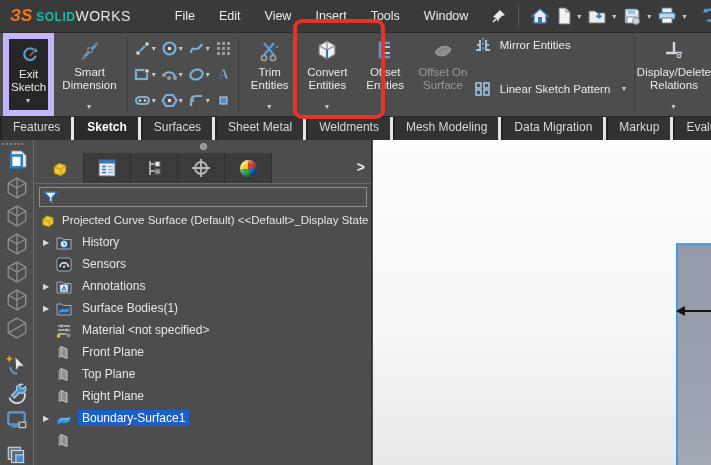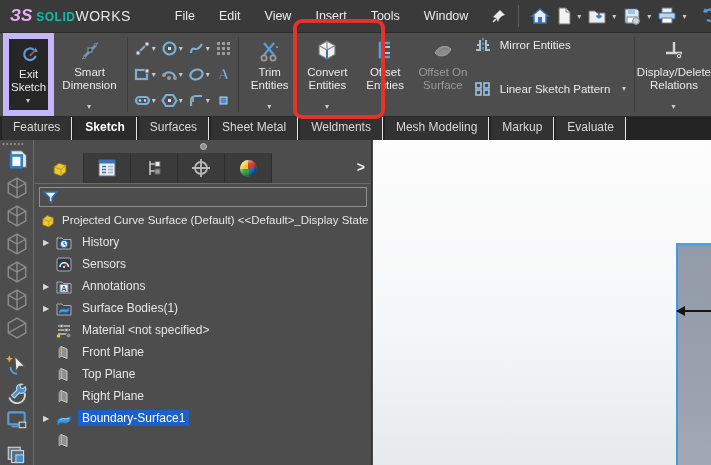--- a/index.html
+++ b/index.html
@@ -8,21 +8,21 @@
     position:relative; width:711px; height:465px; overflow:hidden;
     font-family:"Liberation Sans", sans-serif; color:#e6e6e6; background:#4d4d4d;
     -webkit-font-smoothing:antialiased;
   }
   svg { display:block; }
 
   
   .titlebar { position:absolute; left:0; top:0; width:711px; height:33px;
     background:#3a3a3a; display:flex; align-items:center; border-bottom:1px solid #2c2c2c; }
   .logo { display:flex; align-items:baseline; margin-left:10px; white-space:nowrap; }
-  .logo .mark { font-weight:bold; font-style:italic; font-size:17px; color:#f0abfc; margin-right:4px; }
+  .logo .mark { font-weight:bold; font-style:italic; font-size:17px; color:#f97316; margin-right:4px; }
   .logo .solid { font-weight:bold; font-size:12px; color:#14b8a6; letter-spacing:.5px; }
   .logo .works { font-weight:300; font-size:14px; color:#e5e5e5; letter-spacing:.5px; }
   .menus { display:flex; margin-left:32px; }
   .menu-item { font-size:12.5px; color:#ececec; padding:4px 12px; cursor:default; }
   .qa { display:flex; align-items:center; margin-left:8px; }
   .qa-sep { width:1px; height:22px; background:#5d5d5d; margin:0 8px; }
   .qa-btn { display:flex; align-items:center; padding:2px 3px; }
   .dd { font-size:8px; color:#c9c9c9; margin:0 3px 0 2px; }
 
   
@@ -44,21 +44,21 @@
   .mirror-stack { display:flex; flex-direction:column; justify-content:center; width:172px; }
   .mrow { display:flex; align-items:center; height:26px; font-size:11.5px; color:#eaeaea;margin-top:28px; }
   .mrow .micon { width:22px; display:flex; justify-content:center; margin-right:6px; }
   .mrow .dd { margin-left:auto; margin-right:6px; }
   .ddr { width:78px; }
 
   
   .tabbar { position:absolute; left:0; top:117px; width:760px; height:23px;
     background:#242424; display:flex; align-items:stretch; padding-left:2px; }
   .tab { background:#323232; color:#d8d8d8; font-size:12px; padding:3px 11px 0;
-    margin-right:2px; white-space:nowrap; border-right:1px solid #e5e5e5; }
+    margin-right:2px; white-space:nowrap; border-right:3px solid #e5e5e5; }
   .tab.active { background:#2a2a2a; color:#fff; font-weight:bold; }
 
   
   .body { position:absolute; left:0; top:140px; width:711px; height:325px; }
 
   
   .strip { position:absolute; left:0; top:0; width:34px; height:325px;
     background:#4d4d4d; border-right:1px solid #6b6b6b;
     display:flex; flex-direction:column; align-items:center; padding-top:4px; }
   .strip .s-icon { margin:2px 0; }
@@ -389,20 +389,21 @@
     </div>
   </div>
 
   <div class="tabbar">
     <span class="tab">Features</span>
     <span class="tab active">Sketch</span>
     <span class="tab">Surfaces</span>
     <span class="tab">Sheet Metal</span>
     <span class="tab">Weldments</span>
     <span class="tab">Mesh Modeling</span>
+    <span class="tab">Data Migration</span>
     <span class="tab">Markup</span>
     <span class="tab">Evaluate</span>
 
   </div>
 
   <div class="body">
 
     <div class="strip">
       <span class="grip-dots">••••••</span>
       <span class="s-icon">

